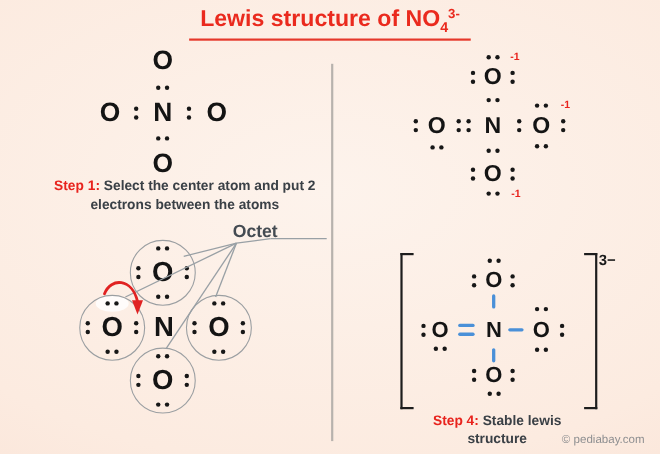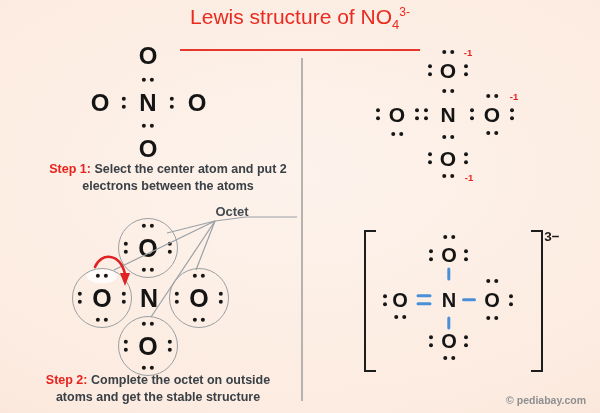--- a/index.html
+++ b/index.html
@@ -25,27 +25,27 @@
   .bond{position:absolute;transform:translate(-50%,-50%);background:#4a90d8;border-radius:2px}
   .bond.v{width:3.4px;height:13px}
   .bond.h{width:14px;height:3.4px}
   .dbond{position:absolute;transform:translate(-50%,-50%);display:flex;flex-direction:column;gap:4.5px}
   .dbond b{display:block;width:15px;height:3.4px;background:#4a90d8;border-radius:2px}
   .bracket{position:absolute;width:10px;height:138px;border:2.6px solid #1d1d1d}
   .bracket.l{border-right:none}
   .bracket.r{border-left:none}
   .ion-charge{font-size:13.5px;font-weight:700;color:#1b1b1b;white-space:nowrap}
   .title{position:absolute;left:50%;top:5px;transform:translateX(-50%);
-    font-size:21px;font-weight:400;color:#ea2a1e;border-bottom:2.6px solid #e5372a;
-    padding:0 10px 17px;white-space:nowrap}
+    font-size:21px;font-weight:700;color:#ea2a1e;border-bottom:2.6px solid #e5372a;
+    padding:0 10px 3px;white-space:nowrap}
   .title sub{font-size:13px}
   .title sup{font-size:12px}
   .divider{position:absolute;left:301px;top:58px;width:1.6px;height:343px;background:#b7b2ad}
-  .octet-label{font-size:13px;font-weight:700;color:#444b52;white-space:nowrap}
-  .watermark{position:absolute;right:14px;top:394px;font-size:10.5px;font-weight:700;color:#8e8f91}
+  .octet-label{font-size:16px;font-weight:700;color:#444b52;white-space:nowrap}
+  .watermark{position:absolute;right:14px;top:394px;font-size:10.5px;font-weight:400;color:#8e8f91}
   svg.overlay{position:absolute;left:0;top:0;pointer-events:none}
   .under{z-index:1}.mid{z-index:2}.over{z-index:3}
   .layer{position:absolute;inset:0}
 </style>
 </head>
 <body>
 
 <div class="canvas">
 
   <svg class="overlay under" width="600" height="413" viewBox="0 0 600 413">
@@ -165,24 +165,20 @@
             <i></i>
             <i></i>
           </span>
         <span class="abs dp" style="left:50%;top:51px">
             <i></i>
             <i></i>
           </span>
       </div>
     </div>
 
-    <div class="caption" style="left:158px;top:372px;width:250px">
-      <span class="lbl">Step 2:</span>
-      <span>Complete the octet on outside atoms and get the stable structure</span>
-    </div>
 
     <div class="s3">
       <span class="abs dp" style="left:448px;top:52px">
           <i></i>
           <i></i>
         </span>
       <span class="abs charge" style="left:468px;top:52px">-1</span>
       <span class="abs dp v" style="left:430px;top:70px">
           <i></i>
           <i></i>
@@ -313,20 +309,24 @@
       <span class="abs dp v" style="left:466px;top:341px">
           <i></i>
           <i></i>
         </span>
       <span class="abs dp" style="left:449px;top:358px">
           <i></i>
           <i></i>
         </span>
     </div>
 
+    <div class="caption" style="left:452px;top:374px">
+      <span class="lbl">Step 4:</span>
+      <span>Stable lewis structure</span>
+    </div>
 
     <div class="watermark">© pediabay.com</div>
   </div>
 
   <svg class="overlay over" width="600" height="413" viewBox="0 0 600 413">
     <g stroke="#99a0a5" stroke-width="1.2">
       <line x1="215" y1="221" x2="246" y2="217"></line>
       <line x1="246" y1="217" x2="297" y2="217"></line>
       <line x1="215" y1="221" x2="167" y2="233"></line>
       <line x1="215" y1="221" x2="114" y2="270"></line>

